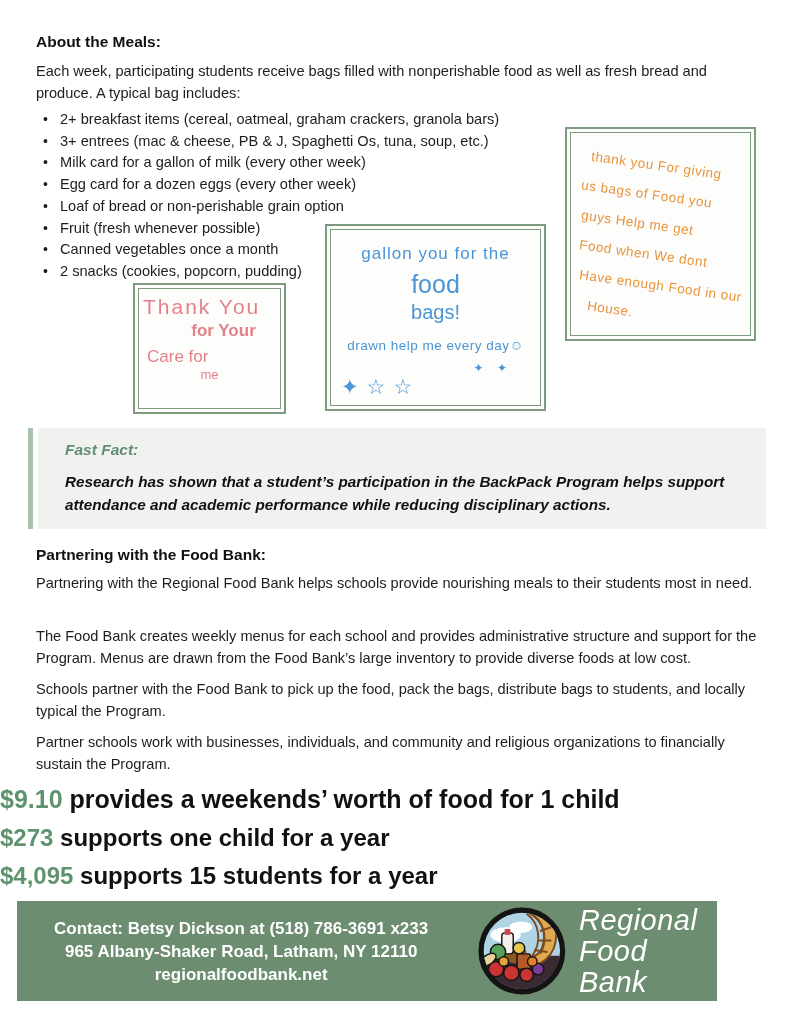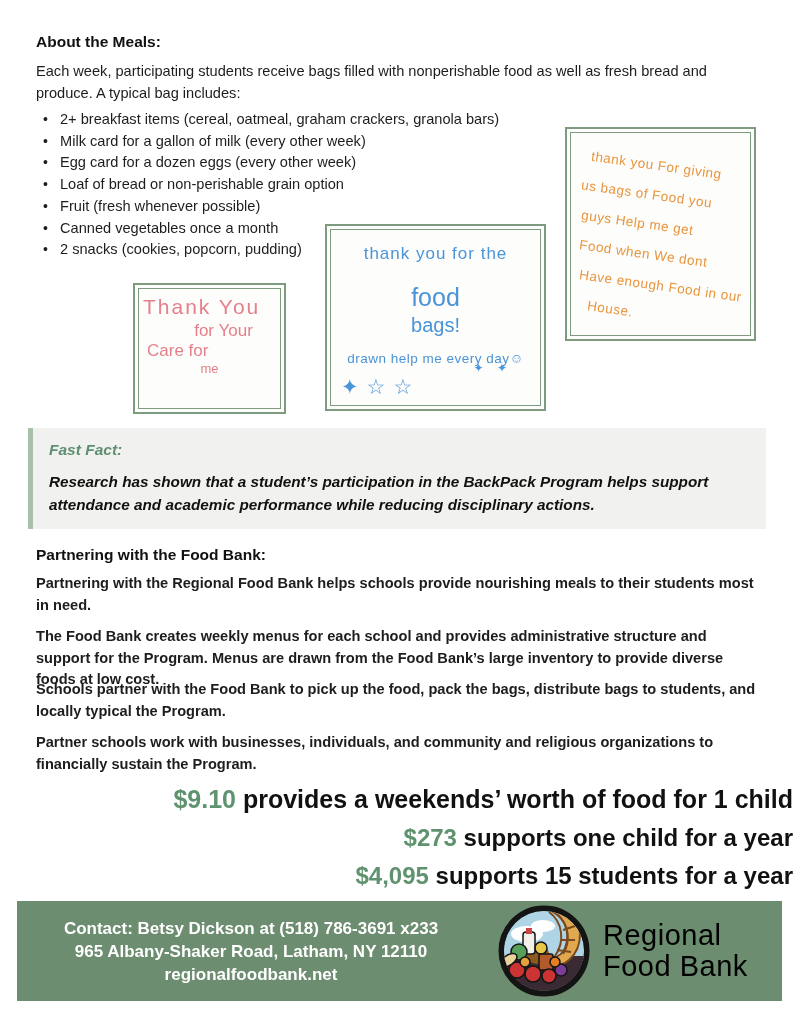--- a/index.html
+++ b/index.html
@@ -19,87 +19,88 @@
   #bullet-list li { position:relative; padding-left:20px; line-height:21.7px; }
   #bullet-list li::before { content:"•"; position:absolute; left:3px; top:0; font-size:14px; }
 
   
   .note { position:absolute; background:#fdfdfb; border:2px solid #7e9b80; padding:3px; }
   .note-inner { border:1px solid #7e9b80; width:100%; height:100%; position:relative; overflow:hidden; }
 
   #note-pink { left:133px; top:283px; width:153px; height:131px; }
   #note-pink .note-inner { color:#e5808b; }
   #note-pink .nl1 { font-size:21px; padding:6px 0 0 4px; letter-spacing:2px; }
-  #note-pink .nl2 { font-size:17px; text-align:center; padding-left:28px; margin-top:2px; }
-  #note-pink .nl3 { font-size:17px; padding-left:8px; margin-top:0; }
+  #note-pink .nl2 { font-size:17px; text-align:center; padding-left:28px; margin-top:2px;font-weight:bold; }
+  #note-pink .nl3 { font-size:17px; padding-left:8px; margin-top:6px; }
   #note-pink .nl4 { font-size:13px; text-align:center; }
 
   #note-blue { left:325px; top:224px; width:221px; height:187px; }
   #note-blue .note-inner { color:#4a94d8; text-align:center; }
   #note-blue .nl1 { font-size:17px; margin-top:14px; letter-spacing:1px; }
-  #note-blue .nl2 { font-size:25px; margin-top:19px; }
+  #note-blue .nl2 { font-size:25px; margin-top:6px; }
   #note-blue .nl3 { font-size:20px; margin-top:2px; }
   #note-blue .nl4 { font-size:13.5px; margin-top:14px; letter-spacing:0.5px; }
   #note-blue .stars-left  { position:absolute; left:10px; bottom:6px; font-size:21px; letter-spacing:8px; }
   #note-blue .stars-right { position:absolute; right:28px; bottom:30px; font-size:12px; letter-spacing:5px; }
 
   #note-orange { left:565px; top:127px; width:191px; height:214px; }
   #note-orange .note-inner { color:#e8953f; font-size:13.5px; padding:14px 0 0 8px; }
   #note-orange .oline { white-space:nowrap; height:21px; margin-bottom:9px;
                         transform:rotate(8deg); transform-origin:left center; letter-spacing:0.5px; }
   #note-orange .oline:nth-child(1) { padding-left:12px; }
   #note-orange .oline:nth-child(2) { padding-left:2px; }
   #note-orange .oline:nth-child(3) { padding-left:2px; }
   #note-orange .oline:nth-child(4) { padding-left:0; }
   #note-orange .oline:nth-child(5) { padding-left:0; }
   #note-orange .oline:nth-child(6) { padding-left:8px; }
 
   
   #fast-fact { position:absolute; left:28px; top:428px; width:738px; height:101px; display:flex; }
   #fast-fact .bar { width:5px; background:#a9c0ab; }
-  #fast-fact .box { flex:1; background:#f1f1ef; padding:13px 22px 0 16px; }
+  #fast-fact .box { flex:1; margin-left:5px; background:#f1f1ef; padding:13px 22px 0 27px; }
   #fast-fact .label { color:#5e8f72; font-weight:700; font-style:italic; font-size:15.5px; }
   #fast-fact .text  { margin-top:11px; font-weight:700; font-style:italic; font-size:15.3px;
                       line-height:23px; color:#111; }
 
   #partnering-heading { position:absolute; left:36px; top:546px; }
-  .para { position:absolute; left:36px; width:727px; font-size:14.6px; line-height:21.5px;font-weight:bold; }
+  .para { position:absolute; left:36px; width:727px; font-size:14.6px; line-height:21.5px; }
   #para-1 { top:573px; }
   #para-2 { top:626px; }
   #para-3 { top:679px; }
   #para-4 { top:732px; }
 
   
-  #pricing { position:absolute; left:0; top:779px; width:793px; text-align:right; font-weight:700; color:#111; }
+  #pricing { position:absolute; left:0; top:779px; width:793px; text-align:left; font-weight:700; color:#111; }
   #pricing .pline1 { font-size:25px; line-height:40px; }
   #pricing .pline  { font-size:24px; line-height:38px; }
   #pricing .amount { color:#5f9370; }
 
   
-  #footer { position:absolute; left:17px; top:901px; width:765px; height:100px;
+  #footer { position:absolute; left:17px; top:901px; width:700px; height:100px;
             background:#6d8d70; display:flex; align-items:center; }
   #footer .contact { width:468px; text-align:center; color:#ffffff; font-weight:700;
                      font-size:17px; line-height:23px; }
   #footer .logo-group { display:flex; align-items:center; }
   #footer .logo-icon { width:94px; height:94px; margin-left:12px; }
-  #footer .logo-text { color:#000000; margin-left:12px; }
+  #footer .logo-text { color:#ffffff; margin-left:12px;font-style:italic; }
   #footer .logo-title { font-size:29px; line-height:31px; font-weight:400; letter-spacing:0.5px; }
   #footer .logo-sub { font-size:9.5px; letter-spacing:1.4px; margin-top:4px; font-weight:400; }
 </style>
 </head>
 <body>
 
 <div class="page">
 
   <div id="about-heading" class="section-heading">About the Meals:</div>
 
   <p id="about-intro">Each week, participating students receive bags filled with nonperishable food as well as fresh bread and produce. A typical bag includes:</p>
 
   <ul id="bullet-list">
     <li>2+ breakfast items (cereal, oatmeal, graham crackers, granola bars)</li>
+    <li>3+ entrees (mac &amp; cheese, PB &amp; J, Spaghetti Os, tuna, soup, etc.)</li>
     <li>Milk card for a gallon of milk (every other week)</li>
     <li>Egg card for a dozen eggs (every other week)</li>
     <li>Loaf of bread or non-perishable grain option</li>
     <li>Fruit (fresh whenever possible)</li>
     <li>Canned vegetables once a month</li>
     <li>2 snacks (cookies, popcorn, pudding)</li>
   </ul>
 
   <div id="note-orange" class="note">
     <div class="note-inner">
@@ -107,21 +108,21 @@
       <div class="oline">us bags of Food you</div>
       <div class="oline">guys Help me get</div>
       <div class="oline">Food when We dont</div>
       <div class="oline">Have enough Food in our</div>
       <div class="oline">House.</div>
     </div>
   </div>
 
   <div id="note-blue" class="note">
     <div class="note-inner">
-      <div class="nl1">thank you for the</div>
+      <div class="nl1">gallon you for the</div>
       <div class="nl2">food</div>
       <div class="nl3">bags!</div>
       <div class="nl4">drawn help me every day☺</div>
       <div class="stars-left">✦☆☆</div>
       <div class="stars-right">✦ ✦</div>
     </div>
   </div>
 
   <div id="note-pink" class="note">
     <div class="note-inner">

